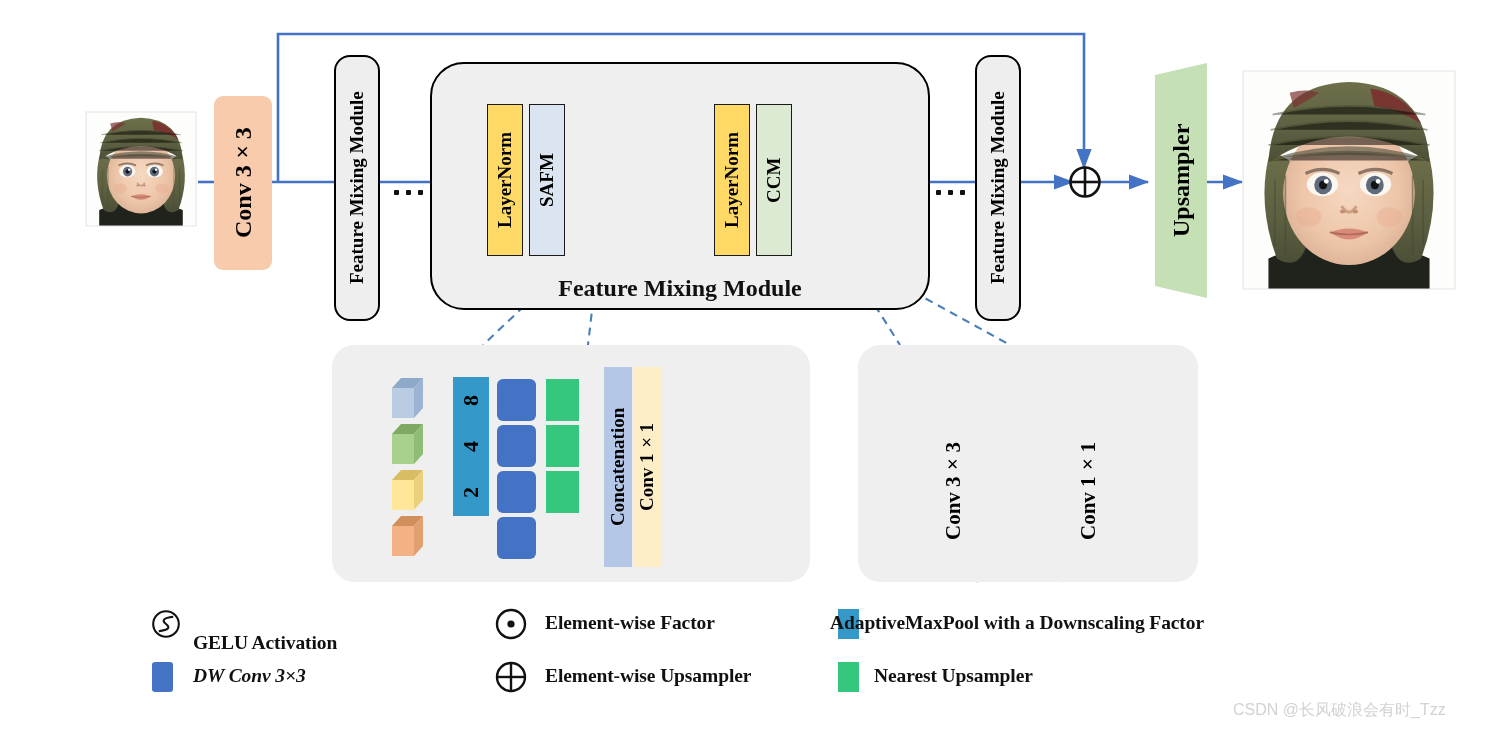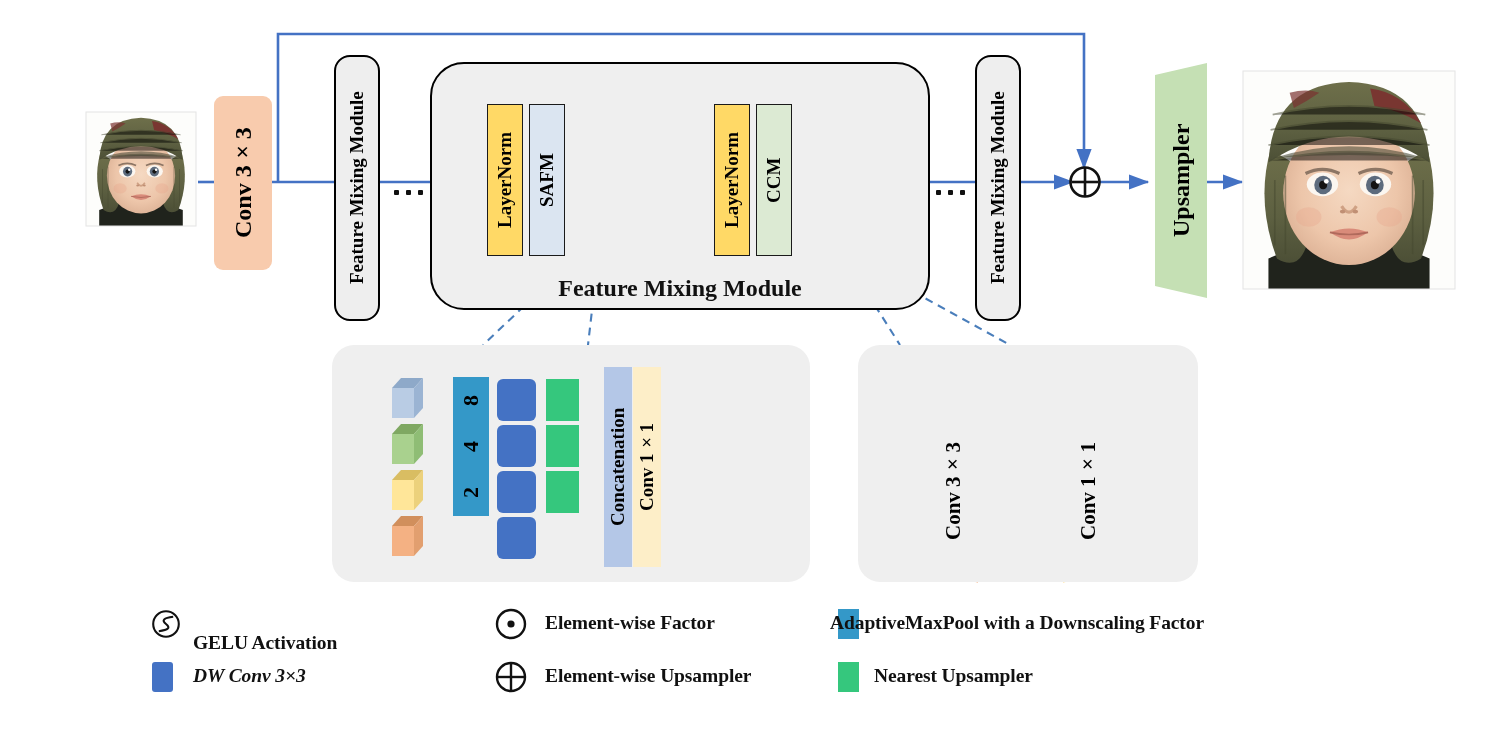--- a/index.html
+++ b/index.html
@@ -382,14 +382,15 @@
 
   <div class="abs legend-text" style="left:545px;top:612px;">Element-wise Factor</div>
   <div class="abs legend-text" style="left:545px;top:665px;">Element-wise Upsampler</div>
 
   <div class="abs" style="left:838px;top:609px;width:21px;height:30px;background:#3498c8;"></div>
   <div class="abs legend-text" style="left:830px;top:612px;">AdaptiveMaxPool with a Downscaling Factor</div>
 
   <div class="abs" style="left:838px;top:662px;width:21px;height:30px;background:#35c77d;"></div>
   <div class="abs legend-text" style="left:874px;top:665px;">Nearest Upsampler</div>
 
+  <div class="watermark" style="left:1233px;top:700px;">CSDN @长风破浪会有时_Tzz</div>
 
 </div>
 
 </body></html>

